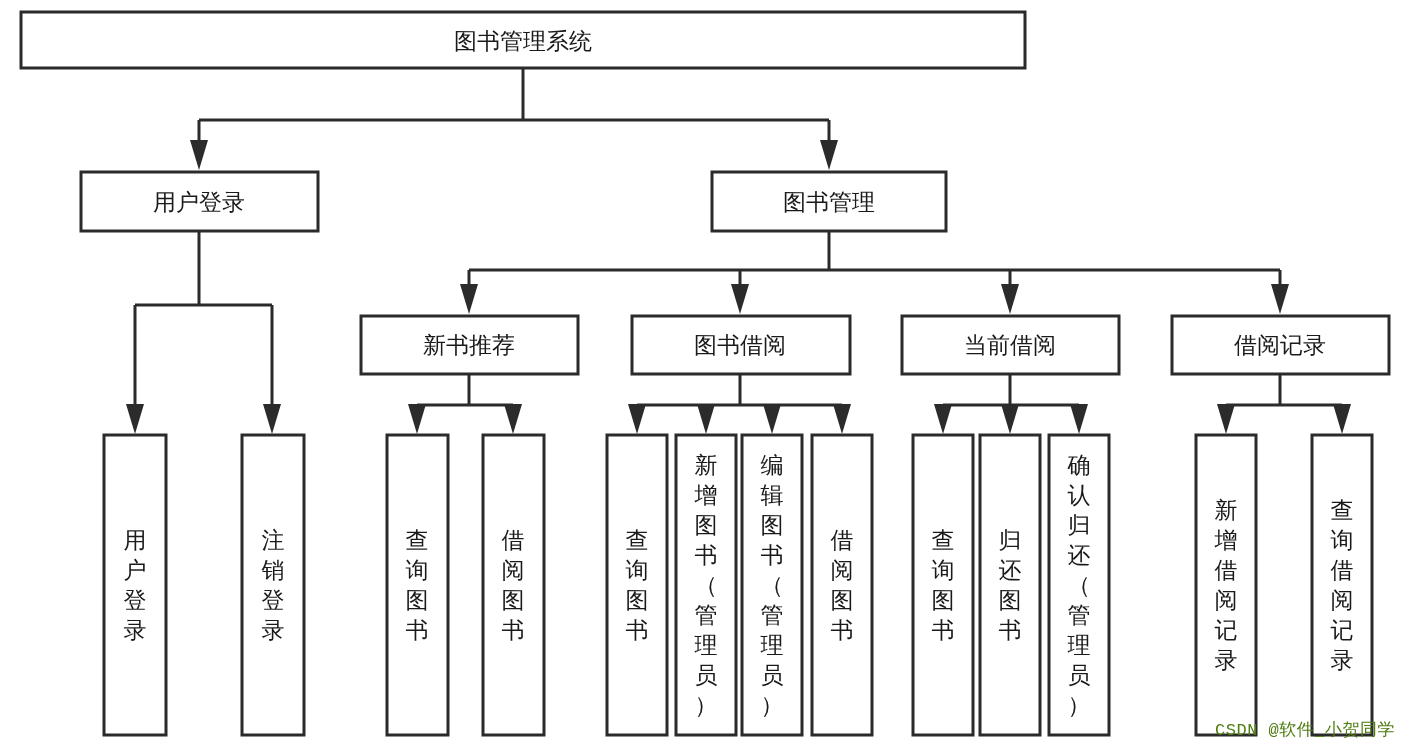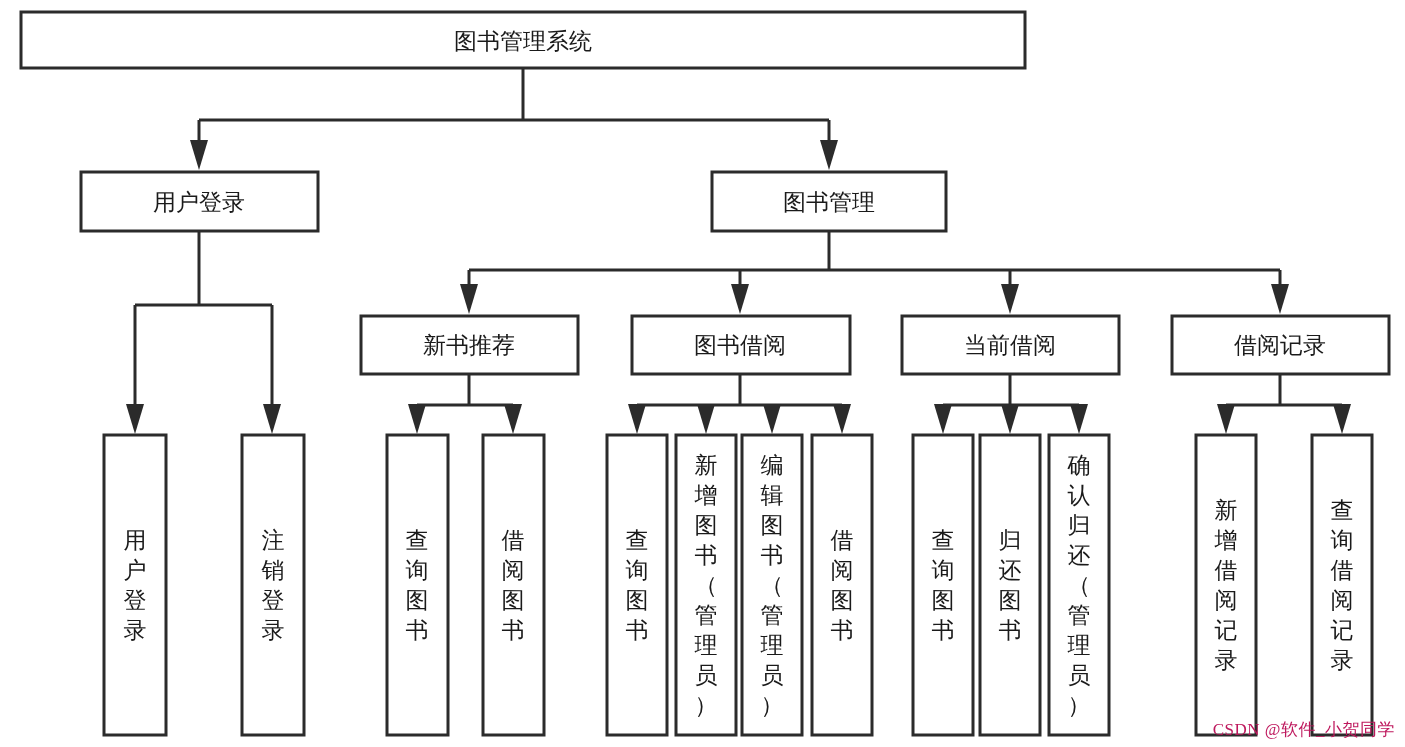--- a/index.html
+++ b/index.html
@@ -51,23 +51,23 @@
     fill: none;
   }
   .arrow-head {
     fill: #2b2b2b;
     stroke: none;
   }
   .watermark {
     position: absolute;
     right: 10px;
     bottom: 6px;
-    font-family: Liberation Serif, serif;
+    font-family: Liberation Mono, monospace;
     font-size: 17px;
-    color: #be185d;
+    color: #4d7c0f;
     letter-spacing: 0.5px;
     white-space: nowrap;
     user-select: none;
   }
 </style>
 </head>
 <body>
 
 <div id="diagram-root">
 

